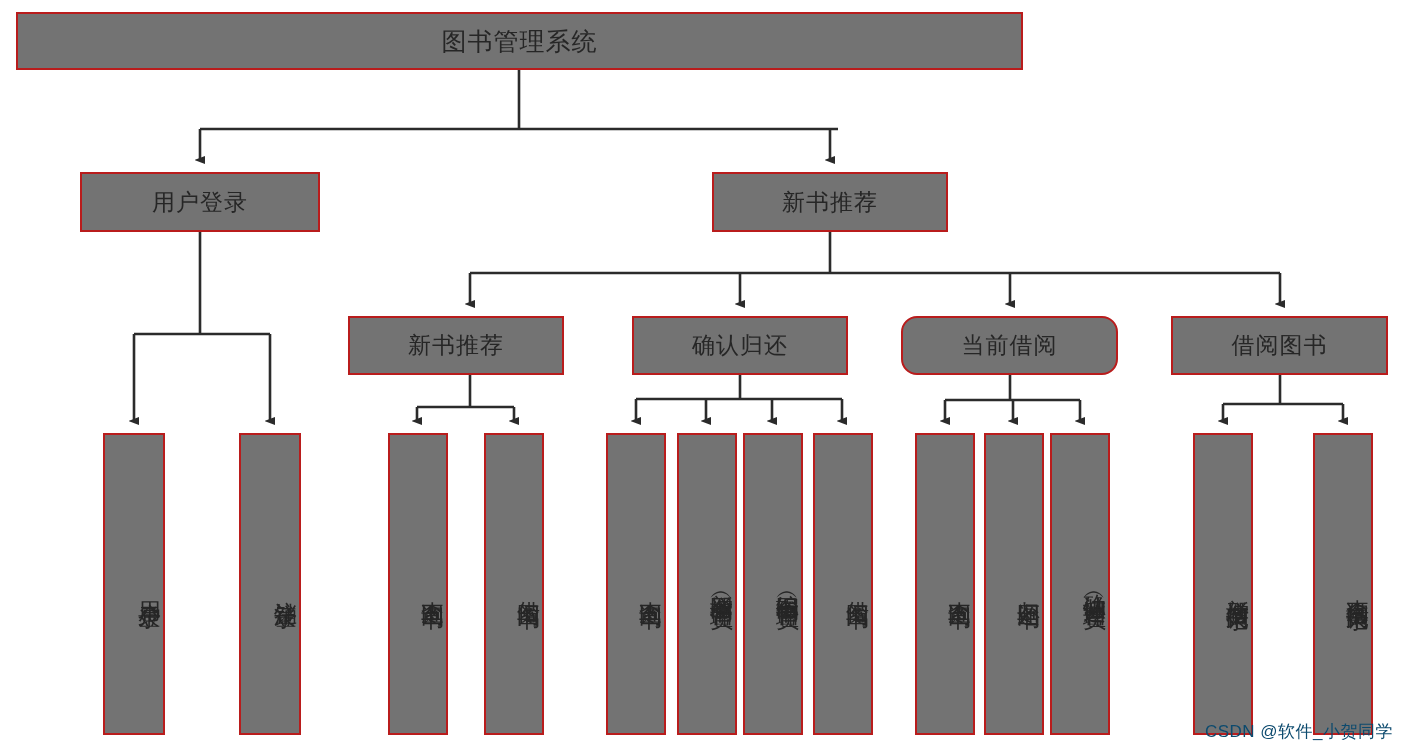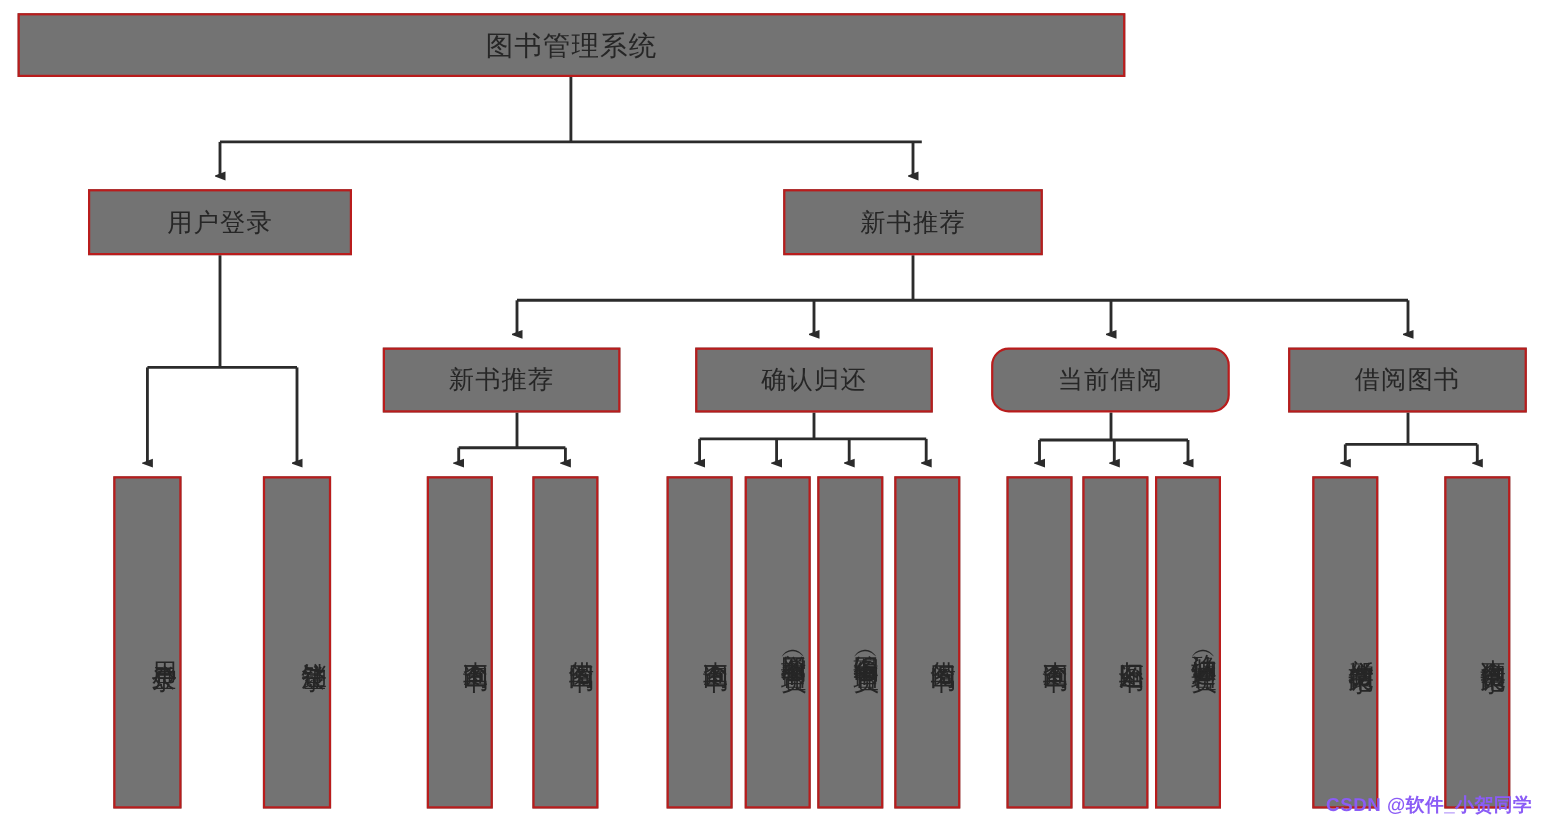--- a/index.html
+++ b/index.html
@@ -58,24 +58,23 @@
     white-space: nowrap;
   }
   #root-node {
     font-size: 25px;
   }
   #watermark {
     position: absolute;
     right: 12px;
     bottom: 4px;
     font-size: 17px;
-    color: #8b5cf6;
+    color: #0c4a6e;
     white-space: nowrap;
     letter-spacing: 0.5px;
-    font-weight: bold;
   }
 </style>
 </head>
 <body>
 
 <div id="canvas">
 
   <svg id="connectors" viewBox="0 0 1405 747">
     <defs>
       <marker id="arrow" markerWidth="10" markerHeight="10" refX="5" refY="5" orient="auto" markerUnits="userSpaceOnUse">

